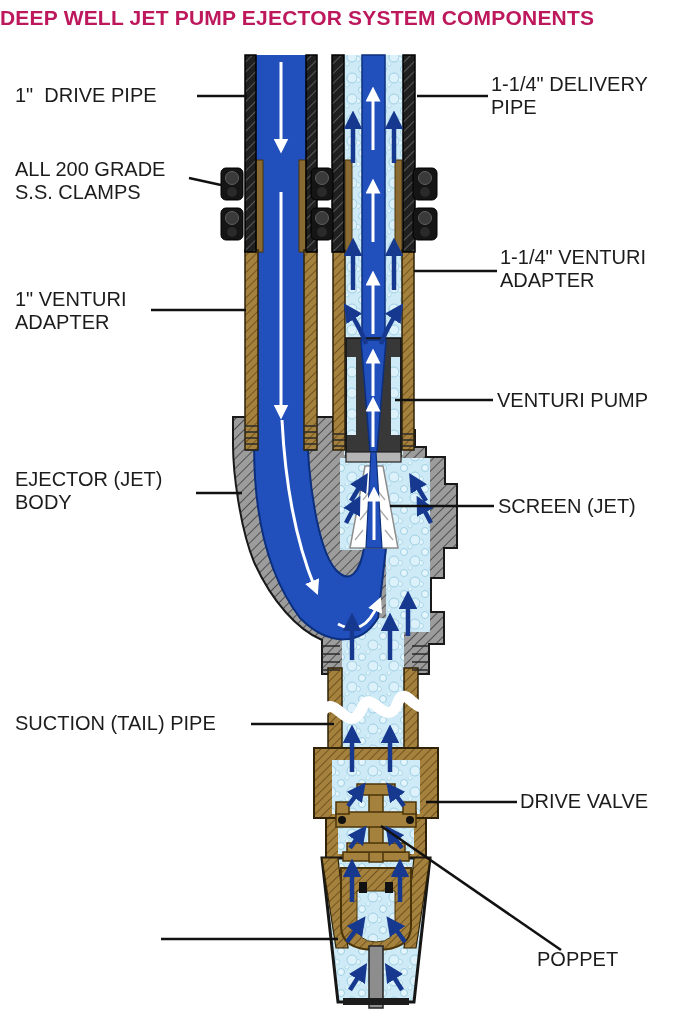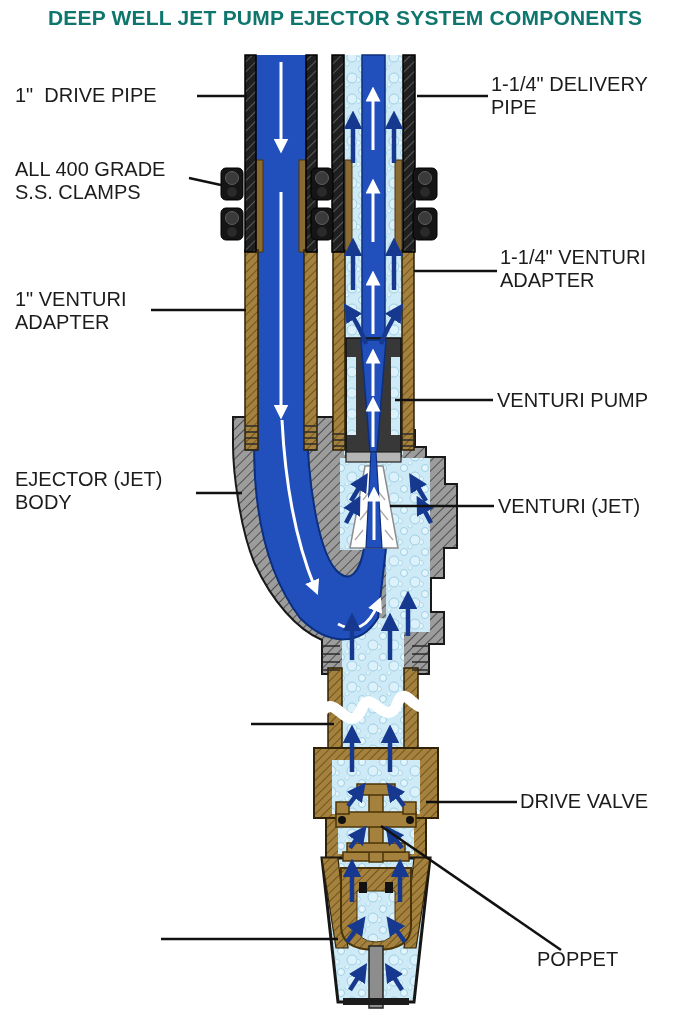--- a/index.html
+++ b/index.html
@@ -1,19 +1,19 @@
 <!DOCTYPE html>
 <html><head>
 <meta charset="utf-8">
 <style>
   html,body{margin:0;padding:0;background:#fff;}
   #stage{position:relative;width:690px;height:1032px;background:#fff;overflow:hidden;
          font-family:"Liberation Sans",sans-serif;}
-  #title{position:absolute;left:0;right:0;top:6px;text-align:center;font-size:21px;
-         font-weight:bold;color:#0f766e;letter-spacing:.2px;}
+  #title{position:absolute;left:0;right:0;top:6px;font-size:21px;
+         font-weight:bold;color:#be185d;letter-spacing:.2px;}
   .lbl{position:absolute;font-size:20px;line-height:23px;color:#1c1c1c;white-space:pre-wrap;}
   svg{position:absolute;left:0;top:0;}
 </style>
 </head>
 <body>
 
 <div id="stage">
   <div id="title">DEEP WELL JET PUMP EJECTOR SYSTEM COMPONENTS</div>
 
   <svg width="690" height="1032" viewBox="0 0 690 1032">
@@ -226,28 +226,29 @@
       <line x1="417" y1="96" x2="488" y2="96"></line>
       <line x1="414" y1="271" x2="497" y2="271"></line>
       <line x1="395" y1="400" x2="493" y2="400"></line>
       <line x1="390" y1="506" x2="494" y2="506"></line>
       <line x1="426" y1="802" x2="517" y2="802"></line>
       <line x1="381" y1="826" x2="561" y2="950"></line>
     </g>
   </svg>
 
   <div class="lbl" style="left:15px;top:84px">1"  DRIVE PIPE</div>
-  <div class="lbl" style="left:15px;top:158px">ALL 400 GRADE
+  <div class="lbl" style="left:15px;top:158px">ALL 200 GRADE
 S.S. CLAMPS</div>
   <div class="lbl" style="left:15px;top:288px">1" VENTURI
 ADAPTER</div>
   <div class="lbl" style="left:15px;top:468px">EJECTOR (JET)
 BODY</div>
+  <div class="lbl" style="left:15px;top:712px">SUCTION (TAIL) PIPE</div>
 
   <div class="lbl" style="left:491px;top:73px">1-1/4" DELIVERY
 PIPE</div>
   <div class="lbl" style="left:500px;top:246px">1-1/4" VENTURI
 ADAPTER</div>
   <div class="lbl" style="left:497px;top:389px">VENTURI PUMP</div>
-  <div class="lbl" style="left:498px;top:495px">VENTURI (JET)</div>
+  <div class="lbl" style="left:498px;top:495px">SCREEN (JET)</div>
   <div class="lbl" style="left:520px;top:790px">DRIVE VALVE</div>
   <div class="lbl" style="left:537px;top:948px">POPPET</div>
 </div>
 
 </body></html>

